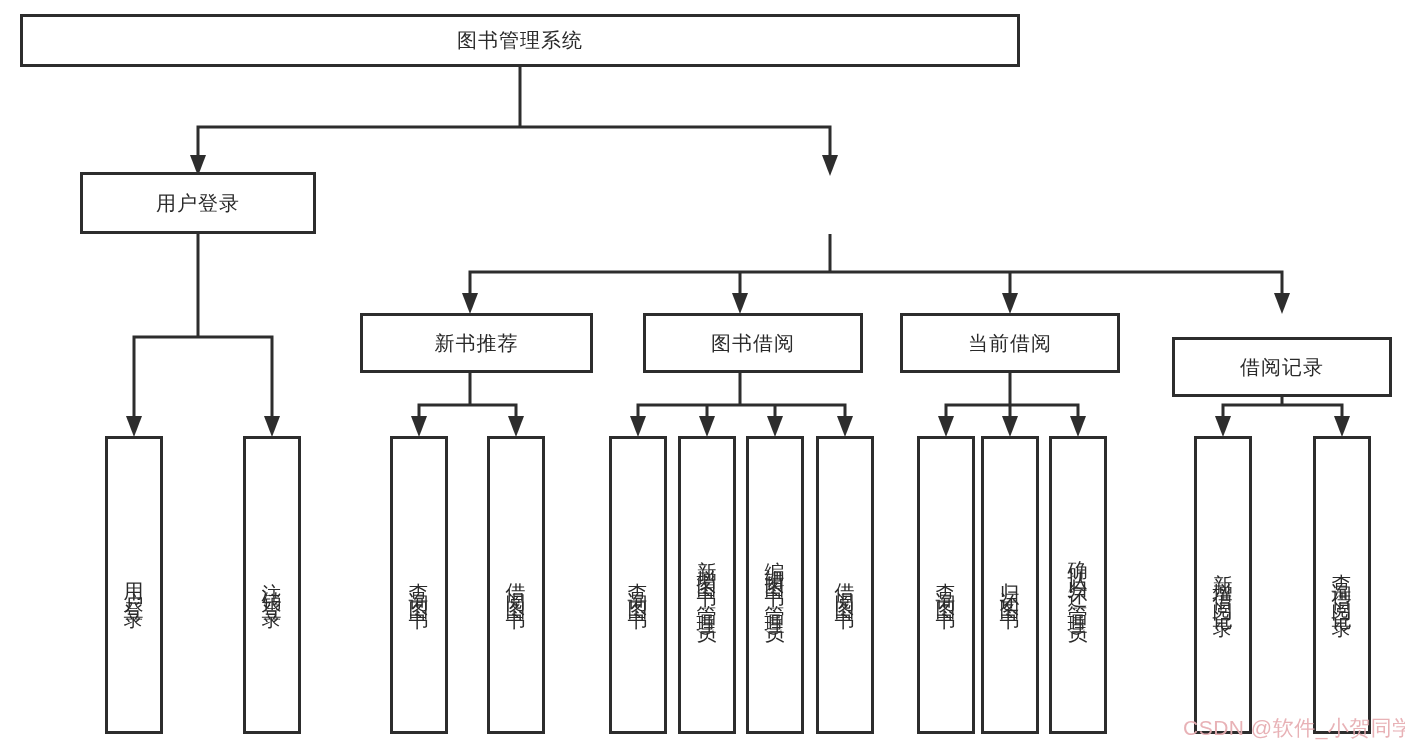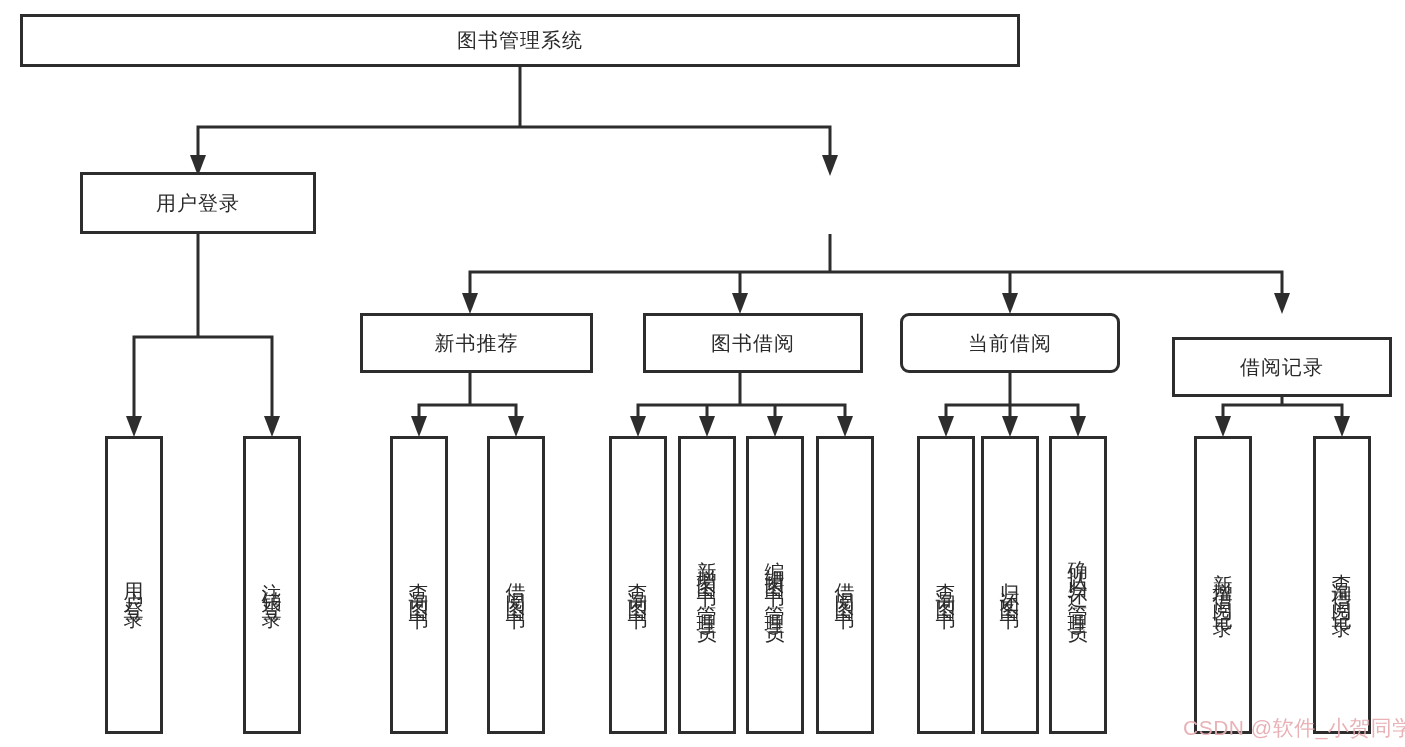--- a/index.html
+++ b/index.html
@@ -51,21 +51,21 @@
     opacity: 0.95;
     white-space: nowrap;
     z-index: 5;
   }
   
   .n-root        { left: 20px;   top: 14px;  width: 1000px; height: 53px; }
   .n-user-login  { left: 80px;   top: 172px; width: 236px;  height: 62px; }
   .n-book-mgmt   { left: 712px;  top: 172px; width: 236px;  height: 62px; }
   .n-new-book    { left: 360px;  top: 313px; width: 233px;  height: 60px; }
   .n-borrow      { left: 628px;  top: 313px; width: 220px;  height: 60px; margin-left: 15px; }
-  .n-current     { left: 900px;  top: 313px; width: 220px;  height: 60px; border-radius: 9px; }
+  .n-current     { left: 900px;  top: 313px; width: 220px;  height: 60px; }
   .n-records     { left: 1172px; top: 313px; width: 220px;  height: 60px; margin-top: 24px; }
   .leaf          { top: 436px; width: 58px; height: 298px; }
   .l-login       { left: 105px; }
   .l-logout      { left: 243px; }
   .l-nb-query    { left: 390px; }
   .l-nb-borrow   { left: 487px; }
   .l-bb-query    { left: 609px; }
   .l-bb-add      { left: 678px; }
   .l-bb-edit     { left: 746px; }
   .l-bb-borrow   { left: 816px; }

